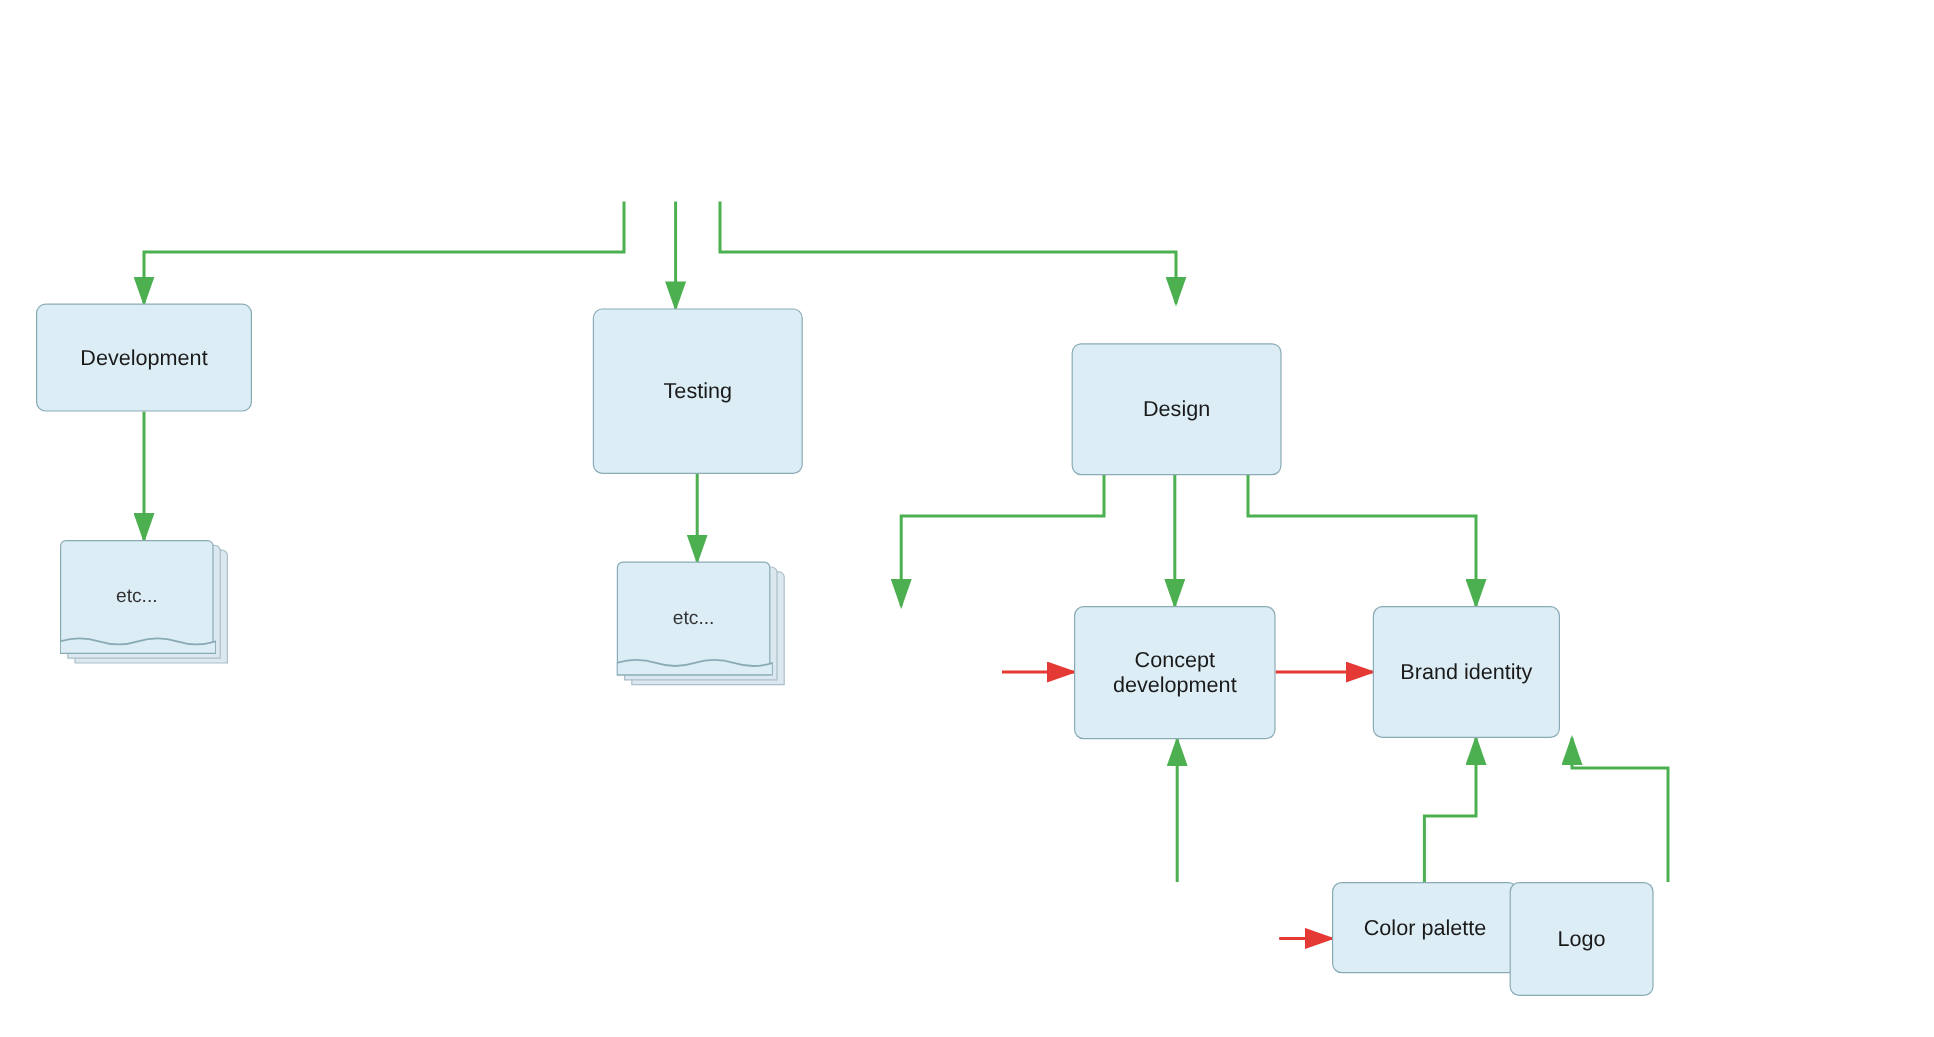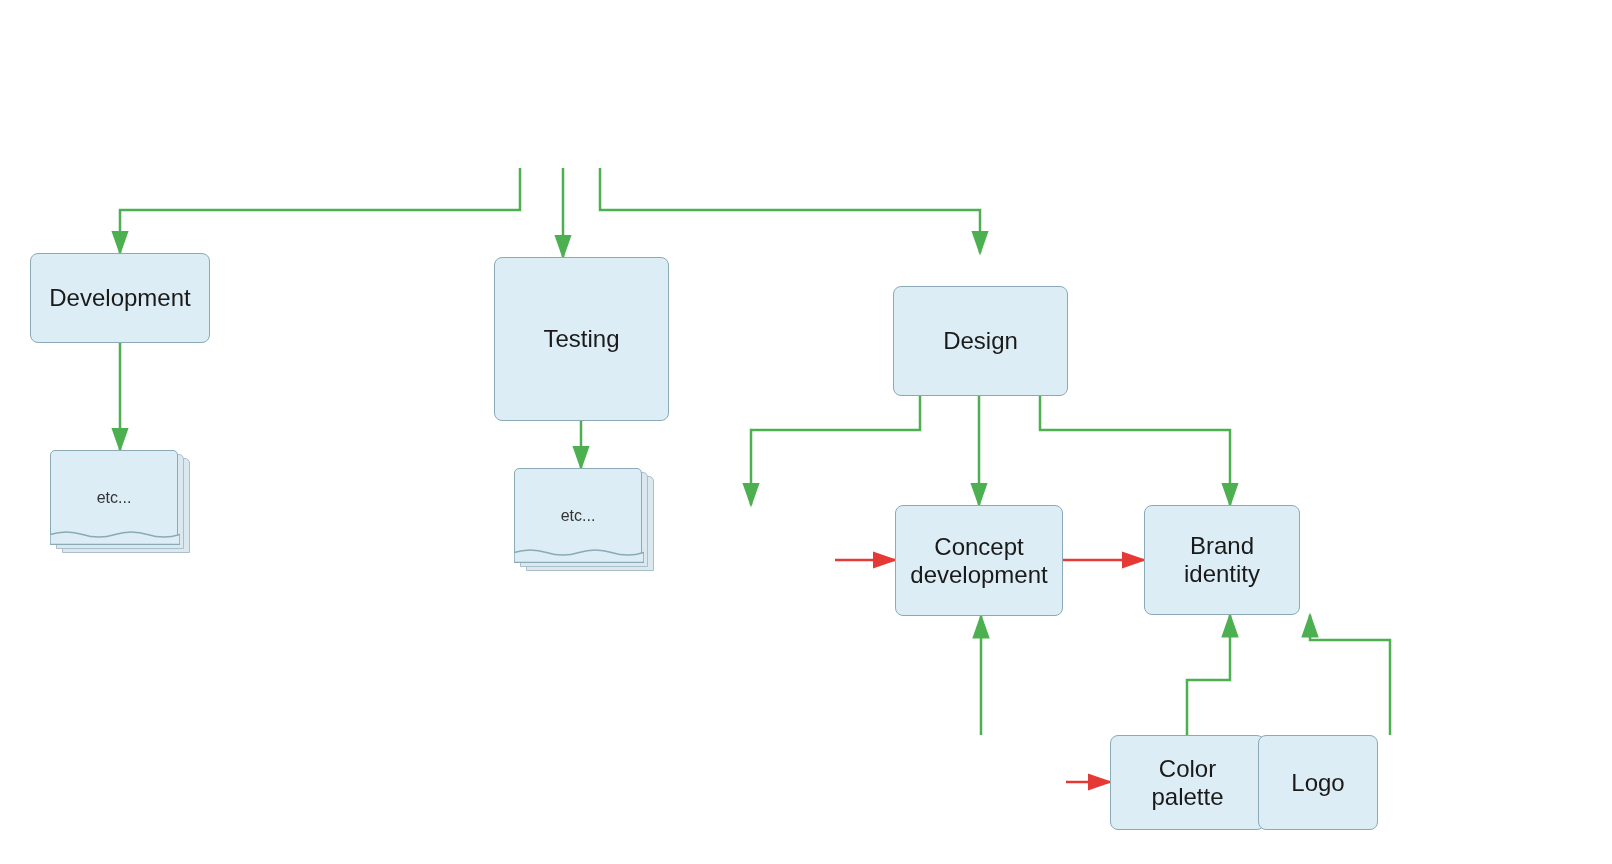--- a/index.html
+++ b/index.html
@@ -18,21 +18,21 @@
     }
     .node {
       position: absolute;
       border: 1.5px solid #8aabb5;
       border-radius: 8px;
       background: #dcedf5;
       display: flex;
       align-items: center;
       justify-content: center;
       text-align: center;
-      font-size: 24px;
+      font-size: 18px;
       color: #1a1a1a;
       padding: 8px 12px;
     }
     .node.root {
       font-weight: bold;
       font-size: 22px;
     }
     
     svg.connectors {
       position: absolute;
@@ -88,21 +88,21 @@
 
     <path d="M1390,735 L1390,640 L1310,640 L1310,615" stroke="#4caf50" stroke-width="2.5" fill="none" marker-end="url(#arrow-green)"></path>
 
   </svg>
 
 
   <div class="node" style="left:30px; top:253px; width:180px; height:90px;">
     <span>Development</span>
   </div>
 
-  <div class="node" style="left:494px; top:257px; width:175px; height:164px;">
+  <div class="node" style="left:494px; top:257px; width:175px; height:138px;">
     <span>Testing</span>
   </div>
 
   <div class="node" style="left:893px; top:253px; width:175px; height:110px;margin-top:33px;">
     <span>Design</span>
   </div>
 
   <div style="position:absolute; left:50px; top:450px; width:140px; height:120px;">
 
     <div style="position:absolute; left:12px; top:8px; width:128px; height:95px; background:#dce8ef; border:1.5px solid #aabfca; border-radius:5px 5px 0 0;"></div>
@@ -131,21 +131,21 @@
 
   <div class="node" style="left:895px; top:505px; width:168px; height:111px;">
     <span>Concept development</span>
   </div>
 
   <div class="node" style="left:1144px; top:505px; width:156px; height:110px;">
     <span>Brand identity</span>
   </div>
 
 
-  <div class="node" style="left:1110px; top:735px; width:155px; height:95px;">
+  <div class="node" style="left:1110px; top:735px; width:155px; height:76px;">
     <span>Color palette</span>
   </div>
 
   <div class="node" style="left:1258px; top:735px; width:120px; height:95px;">
     <span>Logo</span>
   </div>
 
 </div>
 
 </body></html>

